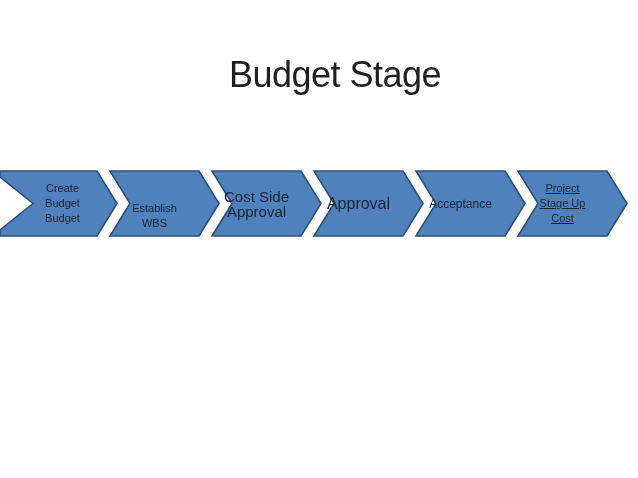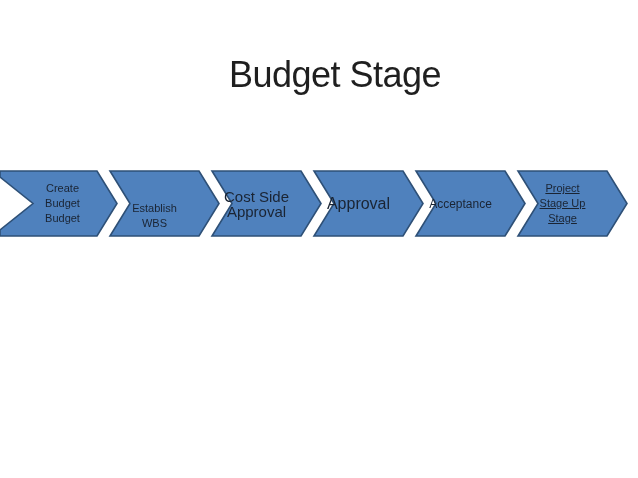--- a/index.html
+++ b/index.html
@@ -79,16 +79,16 @@
       </div>
       <div class="stage-label" style="left: 314px; width: 89px; font-size: 16px; line-height: 16px;">
         <div class="label-line">Approval</div>
       </div>
       <div class="stage-label" style="left: 416px; width: 89px; font-size: 12px; line-height: 14px;">
         <div class="label-line">Acceptance</div>
       </div>
       <div class="stage-label" style="left: 518px; width: 89px; font-size: 11px; line-height: 15px; text-decoration: underline;">
         <div class="label-line">Project</div>
         <div class="label-line">Stage Up</div>
-        <div class="label-line">Stage</div>
+        <div class="label-line">Cost</div>
       </div>
     </div>
 </div>
 
 </body></html>

